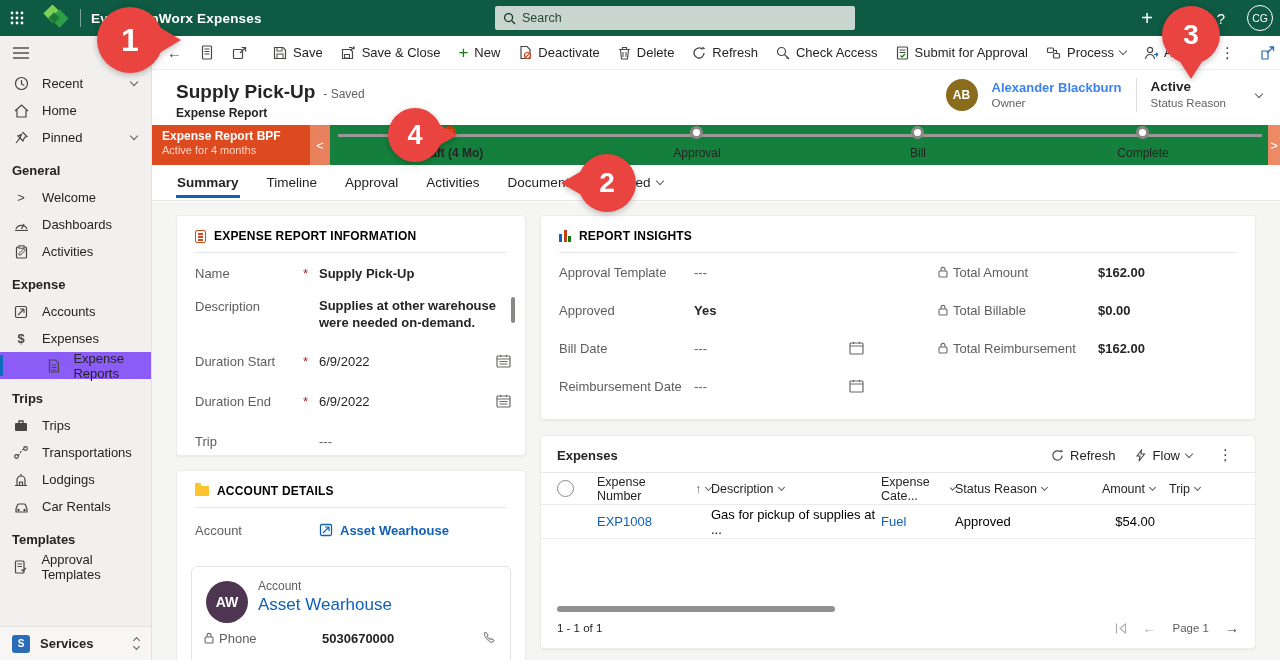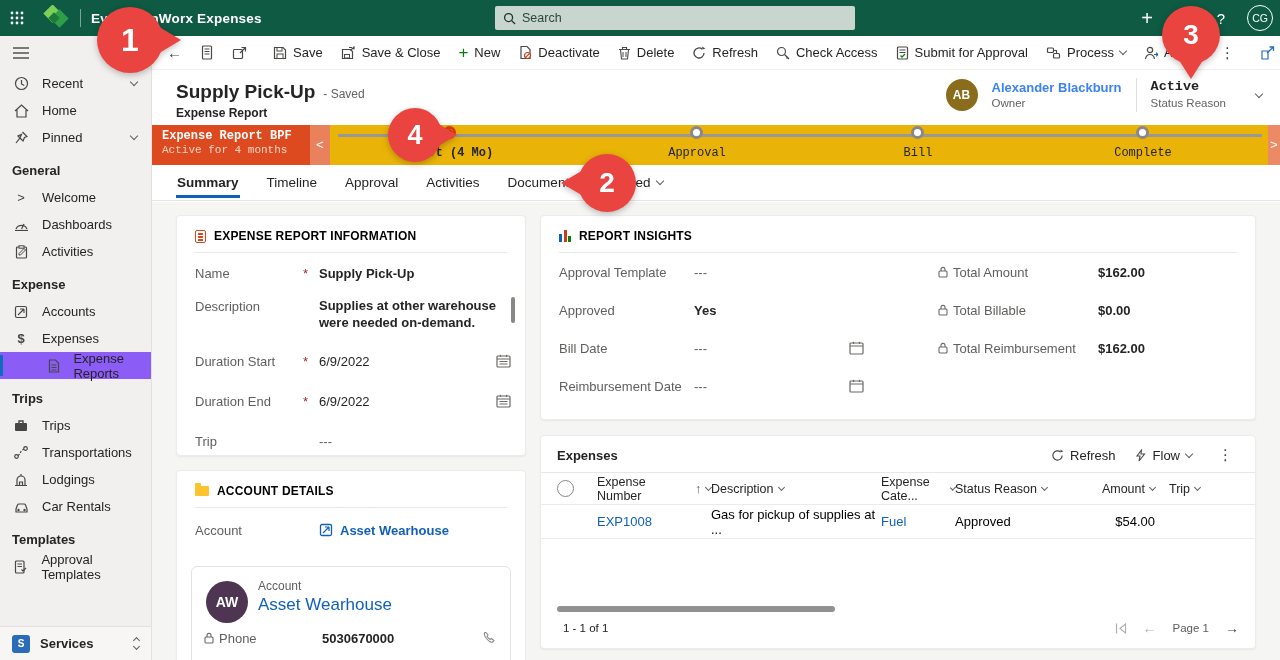--- a/index.html
+++ b/index.html
@@ -51,24 +51,24 @@
   .rh-title{position:absolute;left:24px;top:11px;font-size:19px;font-weight:bold;color:#242424;}
   .rh-saved{font-size:12px;color:#616161;font-weight:normal;margin-left:8px;}
   .rh-entity{position:absolute;left:24px;top:36px;font-size:12px;font-weight:bold;color:#242424;}
   .rh-right{position:absolute;right:18px;top:8px;display:flex;align-items:center;gap:14px;}
   .av{border-radius:50%;color:#fff;display:flex;align-items:center;justify-content:center;font-weight:bold;}
   .av-ab{width:32px;height:32px;background:#8a6d1c;font-size:12px;}
   .rh-col{display:flex;flex-direction:column;line-height:1.25;}
   .rh-name{font-size:13px;font-weight:600;color:#3b82f6;cursor:pointer;}
   .rh-sub{font-size:11.5px;color:#616161;}
   .rh-vdiv{width:1px;height:34px;background:#e1dfdd;}
-  .rh-status{font-size:13.5px;font-weight:bold;color:#242424;font-family:Liberation Mono, monospace;}
-
-  
-  #bpf{position:absolute;left:152px;top:125px;right:0;height:52px;background:#eab308;font-family:Liberation Mono, monospace;}
+  .rh-status{font-size:13.5px;font-weight:bold;color:#242424;}
+
+  
+  #bpf{position:absolute;left:152px;top:125px;right:0;height:52px;background:#15803d;}
   .bpf-box{position:absolute;left:0;top:0;width:158px;height:40px;background:#dd4a1f;color:#fff;padding:4px 0 0 10px;cursor:pointer;}
   .bpf-name{font-size:12px;font-weight:bold;}
   .bpf-sub{font-size:11px;color:#ffd3c2;margin-top:1px;}
   .bpf-chev{position:absolute;top:0;height:40px;display:flex;align-items:center;justify-content:center;color:#fff;font-size:13px;cursor:pointer;}
   .bpf-chev-l{left:158px;width:20px;background:#e9815d;}
   .bpf-chev-r{right:0;width:12px;background:#ec8a66;}
   .bpf-line{position:absolute;left:186px;right:18px;top:9px;height:3px;background:#9a9896;}
   .bpf-dot{position:absolute;top:1px;width:13px;height:13px;border:3px solid #8a8886;border-radius:50%;background:#fff;cursor:pointer;}
   .bpf-dot.act{border-color:#d83b01;display:flex;align-items:center;justify-content:center;}
   .bpf-dot.act::after{content:"";width:7px;height:7px;border-radius:50%;background:#d83b01;}
@@ -133,21 +133,21 @@
   .g-row{display:flex;align-items:center;padding-left:16px;font-size:12.5px;}
   .g-head{height:32px;color:#242424;border-bottom:1px solid #eceb ea;}
   .g-head{border-bottom:1px solid #ecebea;}
   .g-data{height:34px;border-bottom:1px solid #ecebea;font-size:13px;}
   .gc{display:flex;align-items:center;gap:5px;}
   .gc-chk{width:40px;} .gc-num{width:114px;} .gc-desc{width:170px;} .gc-cat{width:74px;} .gc-st{width:130px;} .gc-amt{width:70px;justify-content:flex-end;} .gc-trip{width:76px;padding-left:14px;}
   .radio{width:17px;height:17px;border:1px solid #8a8886;border-radius:50%;cursor:pointer;}
   .schv{width:5px;height:5px;border-right:1.2px solid #605e5c;border-bottom:1.2px solid #605e5c;transform:rotate(45deg);margin-top:-2px;}
   .link{color:#1160b7;cursor:pointer;}
   .hscroll{position:absolute;left:16px;top:170px;width:278px;height:6px;background:#919191;border-radius:3px;cursor:pointer;}
-  .g-foot{position:absolute;left:22px;right:16px;top:184px;display:flex;align-items:center;font-size:11.5px;color:#242424;justify-content:flex-end;}
+  .g-foot{position:absolute;left:16px;right:16px;top:184px;display:flex;align-items:center;font-size:11.5px;color:#242424;justify-content:flex-end;}
   .pager{margin-left:auto;display:flex;align-items:center;gap:16px;color:#8a8886;}
   .pager .pg{color:#605e5c;}
   .pager .nx{color:#424242;cursor:pointer;}
 
   
   .pin{position:absolute;z-index:60;display:flex;align-items:center;filter:drop-shadow(0 2px 3px rgba(0,0,0,.25));}
   .pin-c{border-radius:50%;background:#ea4441;color:#fff;font-weight:bold;display:flex;align-items:center;justify-content:center;}
   .tipR{width:0;height:0;border-top:15px solid transparent;border-bottom:15px solid transparent;border-left:25px solid #ea4441;margin-left:-7px;}
   .tipL{width:0;height:0;border-top:14px solid transparent;border-bottom:14px solid transparent;border-right:24px solid #ea4441;margin-right:-7px;}
   .pin-down{flex-direction:column;}

